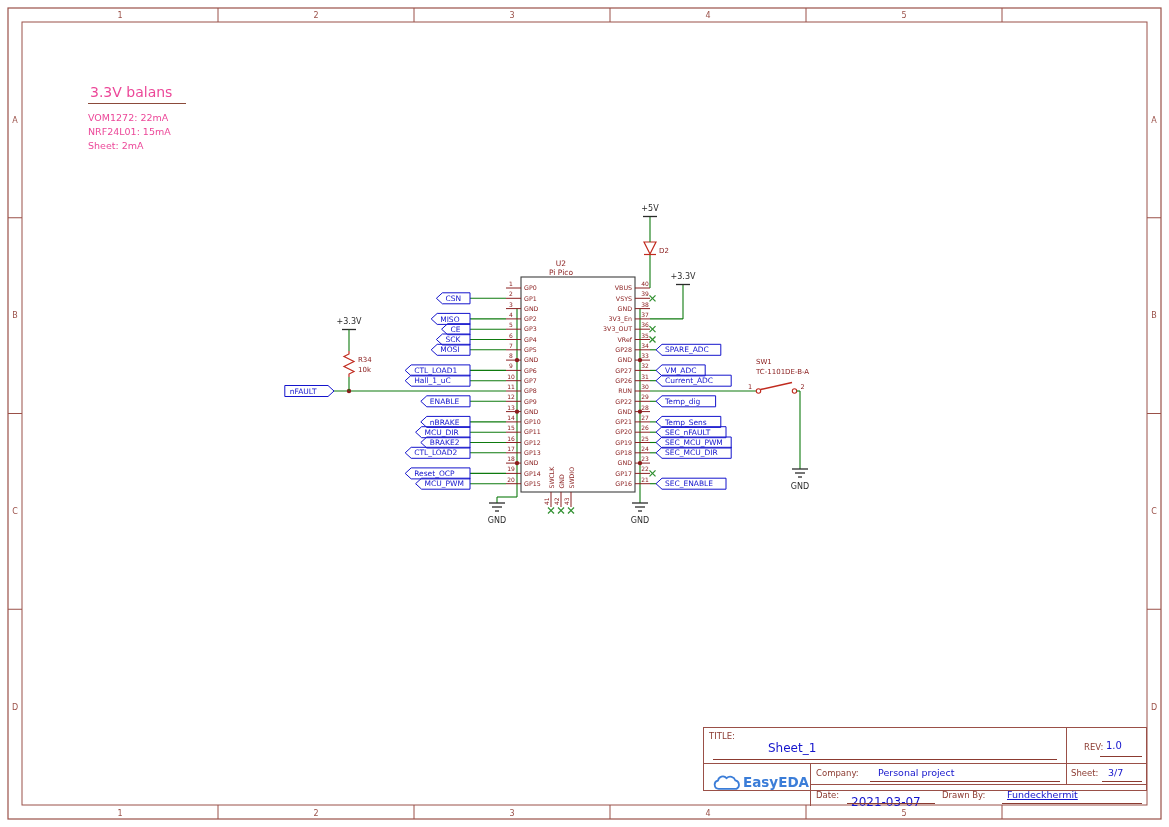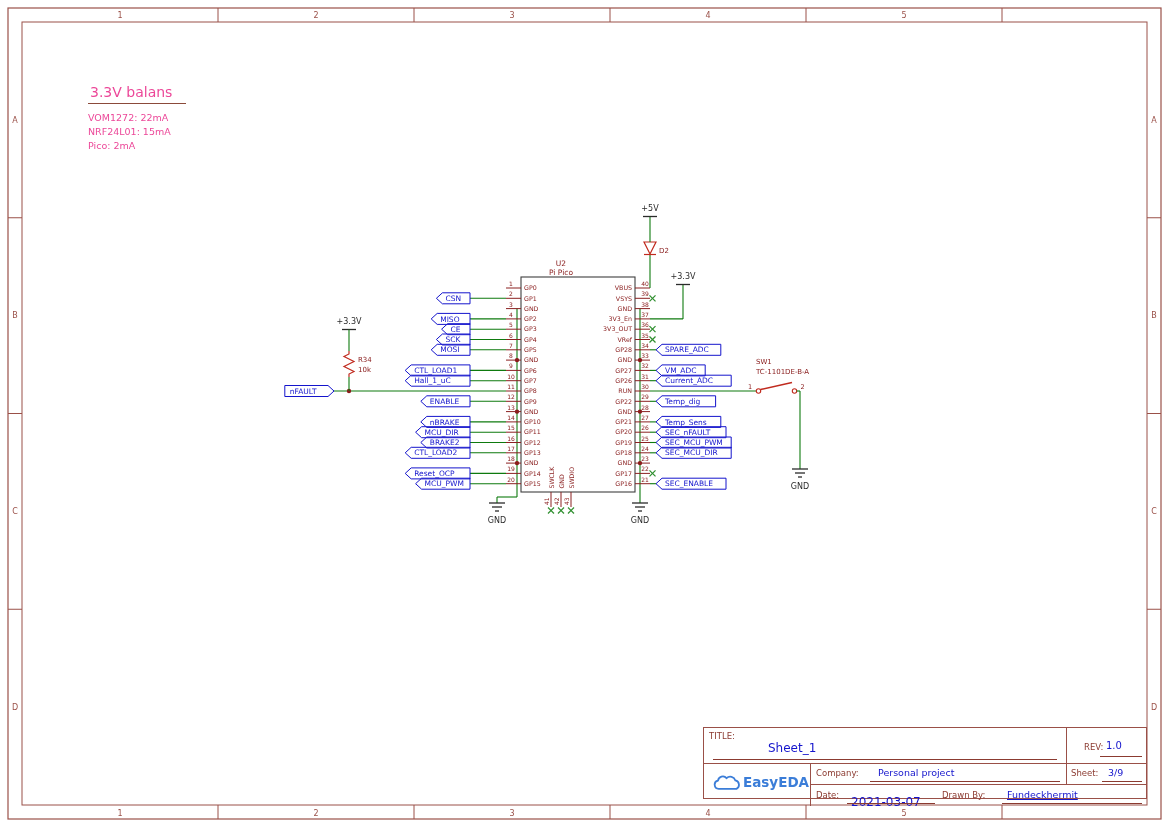--- a/index.html
+++ b/index.html
@@ -6,21 +6,21 @@
     font-family:"DejaVu Sans","Liberation Sans",sans-serif;}
   #schematic{position:absolute;left:0;top:0;}
   #schematic text{font-family:"DejaVu Sans","Liberation Sans",sans-serif;}
 
   
   .notes{position:absolute;left:88px;top:82px;color:#ec4899;}
   .notes-title{display:inline-block;font-size:14px;padding:0 14px 3px 2px;border-bottom:1.5px solid #8b4a3a;margin-bottom:7px;}
   .notes-line{font-size:9.5px;line-height:14px;}
 
   
-  #title-block{position:absolute;left:703px;top:727px;width:444px;height:72px;border:1px solid #9a5048;box-sizing:border-box;background:#fff;}
+  #title-block{position:absolute;left:703px;top:727px;width:444px;height:64px;border:1px solid #9a5048;box-sizing:border-box;background:#fff;}
   #title-block .abs{position:absolute;white-space:nowrap;}
   .tb-line{position:absolute;border-top:1px solid #9a5048;}
   .tb-vline{position:absolute;border-left:1px solid #9a5048;width:0;}
   .tb-label{color:#8b3a30;font-size:8.5px;}
   .tb-value{color:#1414cc;}
   .tb-underline{position:absolute;border-top:1px solid #8b3a30;height:0;}
   .tb-logo{position:absolute;left:8px;top:44px;display:flex;align-items:center;}
   .tb-logo-text{font-size:13.5px;font-weight:bold;color:#3b7dd8;margin-left:3px;}
 </style>
 </head>
@@ -331,21 +331,21 @@
     <line x1="568" y1="507.5" x2="574" y2="513.5" stroke="#2f8f2f" stroke-width="1.2"></line>
     <line x1="568" y1="513.5" x2="574" y2="507.5" stroke="#2f8f2f" stroke-width="1.2"></line>
     <text x="568.5" y="505" fill="#8b2020" font-size="6" text-anchor="start" transform="rotate(-90 568.5 505)">43</text>
     <text x="573.5" y="488.5" fill="#8b2020" font-size="6.2" text-anchor="start" transform="rotate(-90 573.5 488.5)">SWDIO</text>
   </svg>
 
 <div class="notes">
   <div class="notes-title">3.3V balans</div>
   <div class="notes-line">VOM1272: 22mA</div>
   <div class="notes-line">NRF24L01: 15mA</div>
-  <div class="notes-line">Pico: 2mA</div>
+  <div class="notes-line">Sheet: 2mA</div>
 </div>
 
 <div id="title-block">
   <div class="tb-line" style="left:0;right:0;top:35px;"></div>
   <div class="tb-line" style="left:106px;right:0;top:56px;"></div>
   <div class="tb-vline" style="left:362px;top:0;height:56px;"></div>
   <div class="tb-vline" style="left:106px;top:35px;height:43px;"></div>
 
   <span class="abs tb-label" style="left:5px;top:3px;">TITLE:</span>
   <span class="abs tb-value" style="left:64px;top:13px;font-size:12px;">Sheet_1</span>
@@ -360,21 +360,21 @@
       <path d="M 7 18.5 a 4.6 4.6 0 0 1 -0.8 -9.1 a 5.3 5.3 0 0 1 9.4 -2.6 a 5.9 5.9 0 0 1 9.7 2.5 a 4.9 4.9 0 0 1 1.2 9.2 z" fill="#ffffff" stroke="#3b7dd8" stroke-width="2" stroke-linejoin="round"></path>
     </svg>
     <span class="tb-logo-text">EasyEDA</span>
   </div>
 
   <span class="abs tb-label" style="left:112px;top:40px;">Company:</span>
   <span class="abs tb-value" style="left:174px;top:39px;font-size:9.5px;">Personal project</span>
   <div class="tb-underline" style="left:166px;top:53px;width:190px;"></div>
 
   <span class="abs tb-label" style="left:367px;top:40px;">Sheet:</span>
-  <span class="abs tb-value" style="left:404px;top:39px;font-size:9.5px;">3/9</span>
+  <span class="abs tb-value" style="left:404px;top:39px;font-size:9.5px;">3/7</span>
   <div class="tb-underline" style="left:398px;top:53px;width:40px;"></div>
 
   <span class="abs tb-label" style="left:112px;top:62px;">Date:</span>
   <span class="abs tb-value" style="left:147px;top:44px;font-size:12px;margin-top:23px;">2021-03-07</span>
   <div class="tb-underline" style="left:143px;top:75px;width:88px;"></div>
 
   <span class="abs tb-label" style="left:238px;top:62px;">Drawn By:</span>
   <span class="abs tb-value" style="left:303px;top:61px;font-size:9.5px;text-decoration:underline;">Fundeckhermit</span>
   <div class="tb-underline" style="left:298px;top:75px;width:140px;"></div>
 </div>

